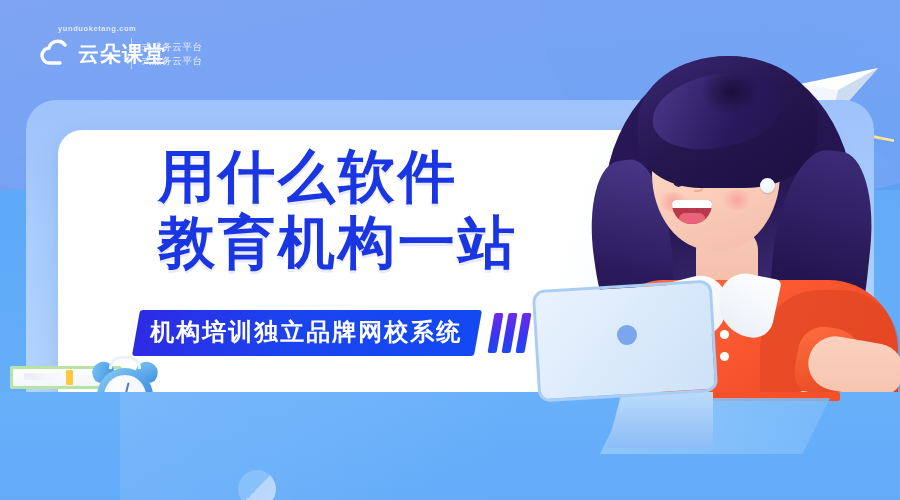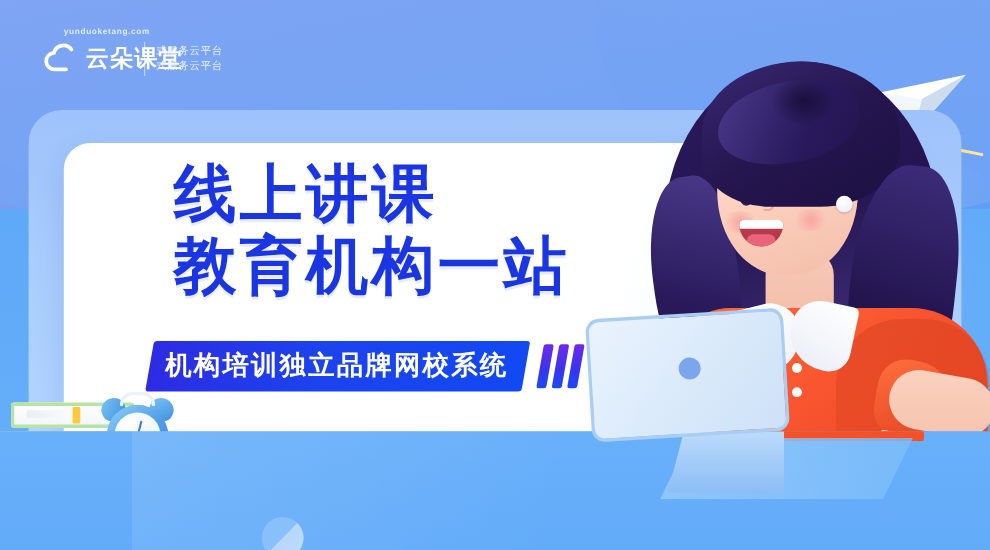--- a/index.html
+++ b/index.html
@@ -408,21 +408,21 @@
       <polygon points="0,16 38,22 30,54" fill="#f2f7fd"></polygon>
     </svg>
   </div>
   <div class="trail"></div>
 
   <div class="frame"></div>
   <div class="card"></div>
   <div class="card-shadow"></div>
 
   <div class="headline">
-    <div>线上讲课</div>
+    <div>用什么软件</div>
     <div>教育机构一站</div>
   </div>
 
   <div class="sub-wrap">
     <div class="sub-banner">
       <span>机构培训独立品牌网校系统</span>
     </div>
     <div class="bars">
       <div class="bar"></div>
       <div class="bar"></div>

